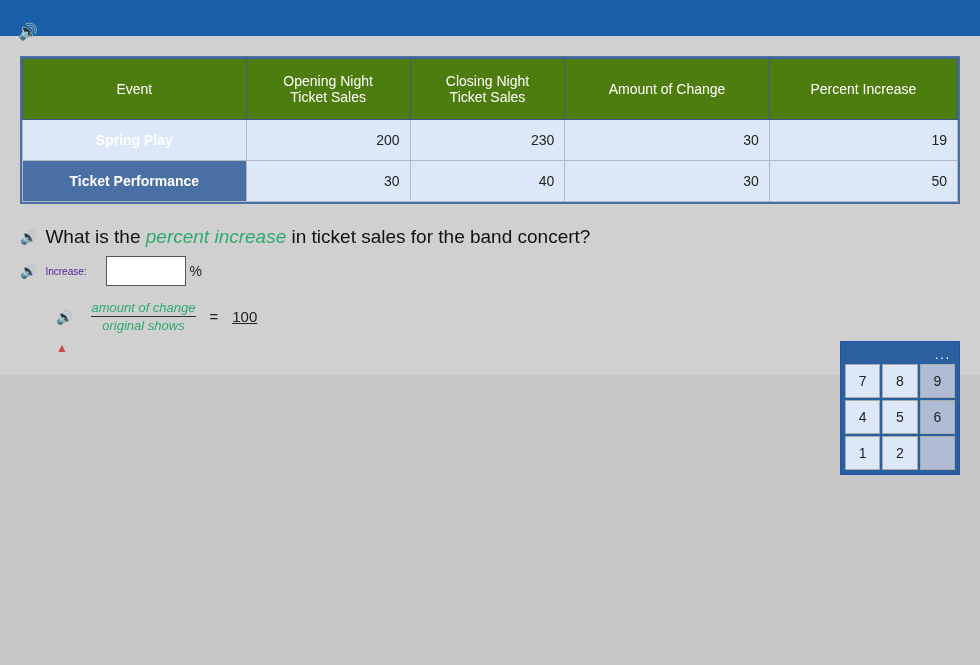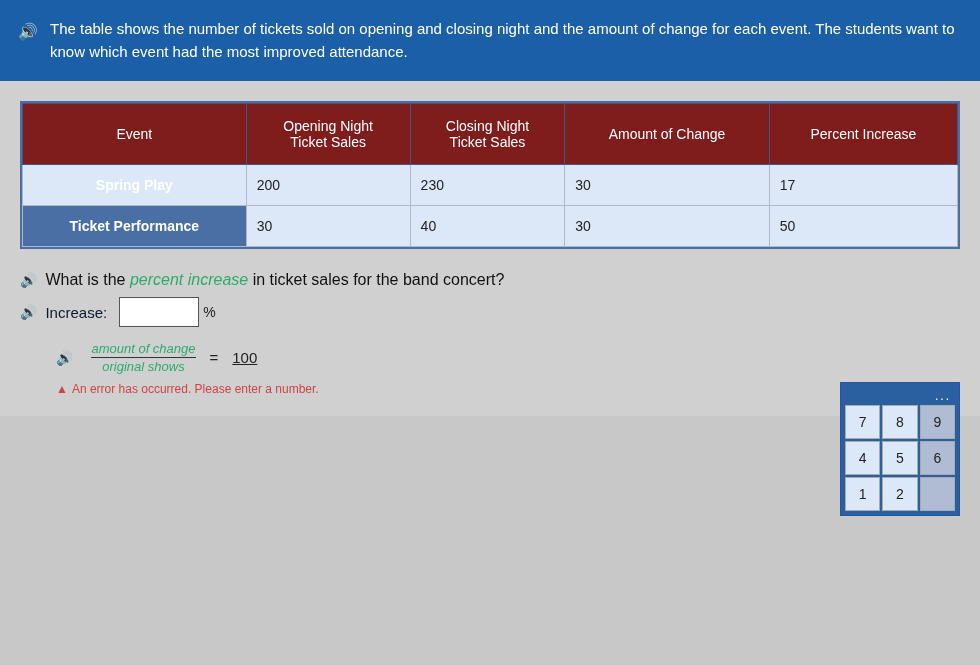--- a/index.html
+++ b/index.html
@@ -41,34 +41,34 @@
       margin-bottom: 22px;
     }
 
     table {
       width: 100%;
       border-collapse: collapse;
       background: #4a6fa5;
     }
 
     table th {
-      background: #7f1d1d;
+      background: #4d7c0f;
       color: white;
       text-align: center;
       padding: 14px 10px;
       font-size: 14px;
       font-weight: normal;
       border: 1px solid #3a5a8a;
       vertical-align: middle;
     }
 
     table td {
       background: #dce8f8;
       color: #222;
-      text-align: left;
+      text-align: right;
       padding: 12px 10px;
       font-size: 14px;
       border: 1px solid #b0b8c8;
       vertical-align: middle;
     }
 
     table tr:nth-child(1) td {
       background: #dce8f8;
     }
 
@@ -88,38 +88,38 @@
       display: flex;
       align-items: center;
       margin-bottom: 8px;
     }
     .speaker-icon {
       font-size: 14px;
       margin-right: 8px;
       color: #222;
     }
     .question-text {
-      font-size: 16px;
+      font-size: 19px;
       color: #111;
     }
     .question-text .highlight {
       color: #2eaa6e;
       font-style: italic;
     }
 
     
     .input-section {
       display: flex;
       align-items: center;
       margin-bottom: 14px;
     }
     .input-label {
-      font-size: 15px;
-      color: #0f172a;
-      margin-right: 12px;
+      font-size: 10px;
+      color: #4c1d95;
+      margin-right: 19px;
       display: flex;
       align-items: center;
       gap: 6px;
     }
     .input-box {
       width: 80px;
       height: 30px;
       border: 1.5px solid #555;
       background: white;
       font-size: 14px;
@@ -230,21 +230,20 @@
 
     .question-container {
       position: relative;
     }
   </style>
 </head>
 <body>
 
 <div class="header-section">
   <span class="speaker-icon-header">🔊</span>
-  <span>The table shows the number of tickets sold on opening and closing night and the amount of change for each event. The students want to know which event had the most improved attendance.</span>
 </div>
 
 <div class="content-area">
 
   <div class="table-container">
     <table>
       <thead>
         <tr>
           <th>Event</th>
           <th>Opening Night<br>Ticket Sales</th>
@@ -252,21 +251,21 @@
           <th>Amount of Change</th>
           <th>Percent Increase</th>
         </tr>
       </thead>
       <tbody>
         <tr>
           <td>Spring Play</td>
           <td>200</td>
           <td>230</td>
           <td>30</td>
-          <td>17</td>
+          <td>19</td>
         </tr>
         <tr>
           <td>Ticket Performance</td>
           <td>30</td>
           <td>40</td>
           <td>30</td>
           <td>50</td>
         </tr>
       </tbody>
     </table>
@@ -295,21 +294,20 @@
           <span class="numerator">amount of change</span>
           <span class="denominator">original shows</span>
         </div>
         <span class="formula-equals">=</span>
         <span class="formula-value">100</span>
       </div>
     </div>
 
     <div class="error-message">
       <span class="warning-icon">▲</span>
-      <span>An error has occurred. Please enter a number.</span>
     </div>
 
     <div class="calculator-panel">
       <div class="calc-dots-row">...</div>
       <div class="calc-grid">
         <div class="calc-key">7</div>
         <div class="calc-key">8</div>
         <div class="calc-key calc-key-dark">9</div>
         <div class="calc-key">4</div>
         <div class="calc-key">5</div>

